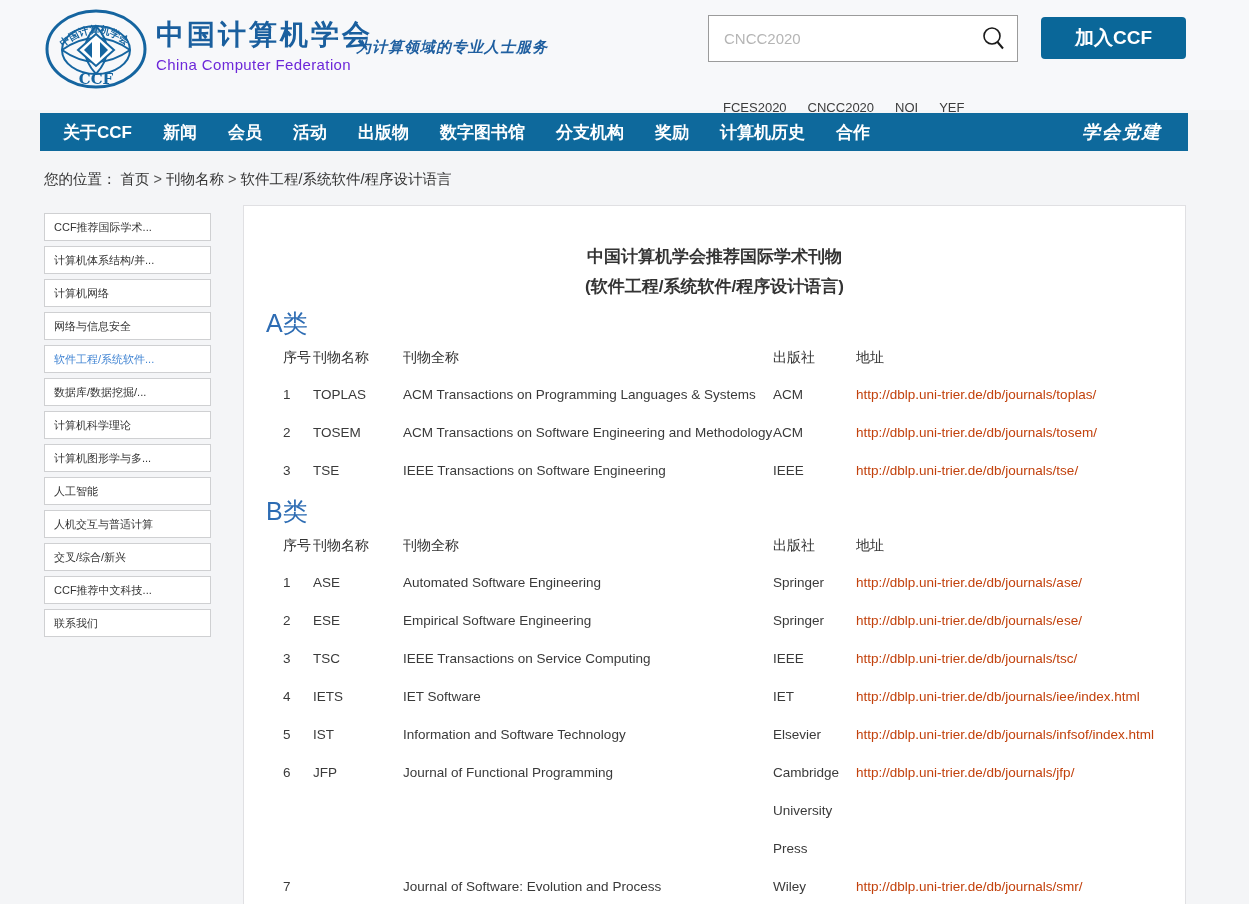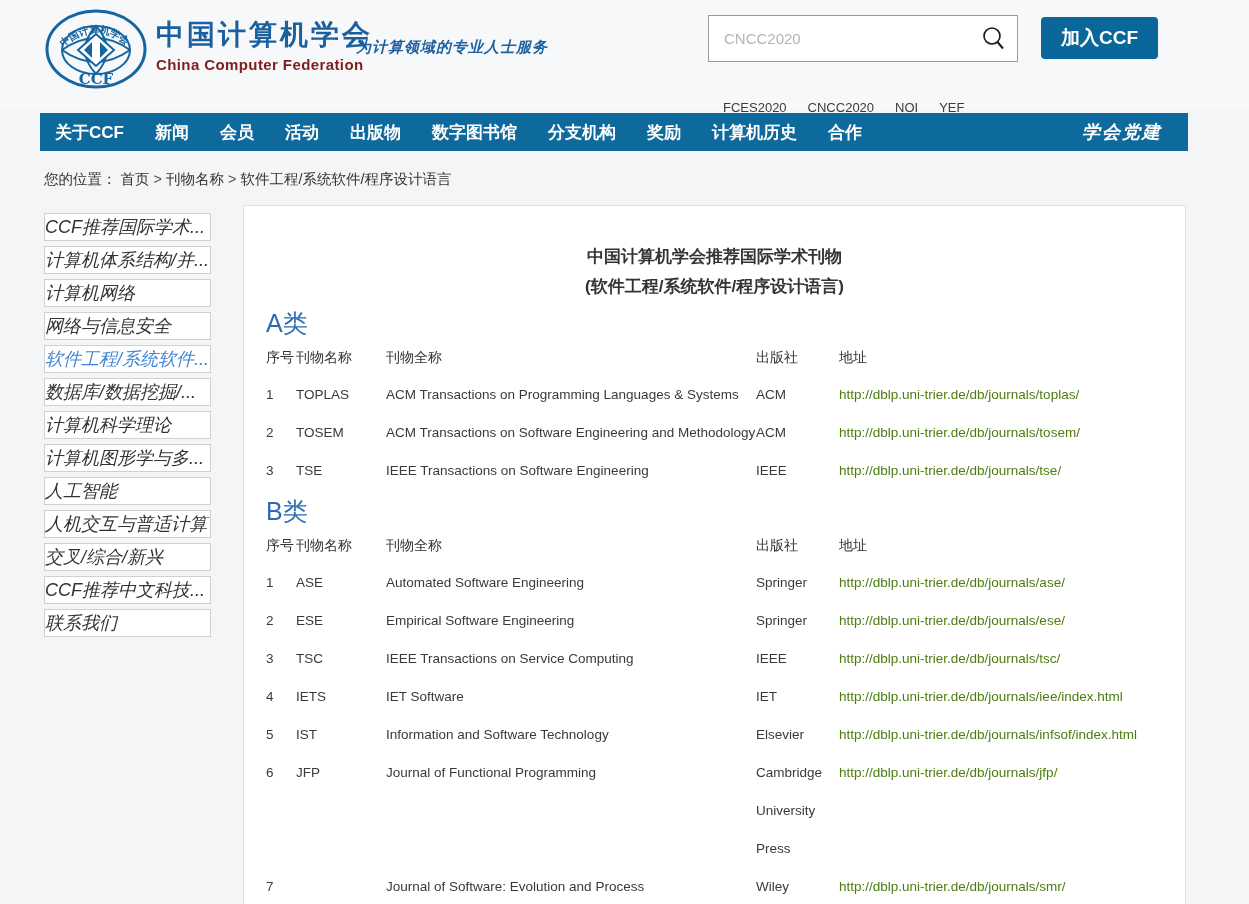--- a/index.html
+++ b/index.html
@@ -6,69 +6,69 @@
   html,body { width:1249px; height:904px; overflow:hidden;
     font-family:"Liberation Sans", sans-serif; background:#f4f5f7; color:#333; }
   .page { position:relative; width:1249px; height:904px; }
 
   
   .header { position:absolute; top:0; left:0; width:1249px; height:110px; background:#f7f8fa; }
   .logo { position:absolute; left:44px; top:8px; width:104px; height:82px; cursor:pointer; }
   .org-block { position:absolute; left:156px; top:16px; }
   .org-cn { font-family:"DejaVu Serif", serif; font-weight:bold; font-size:28px;
     letter-spacing:3px; color:#1a5f9e; }
-  .org-en { font-size:15px; color:#7f1d1d; margin-top:2px; letter-spacing:0.4px;font-weight:bold; }
+  .org-en { font-size:15px; color:#6d28d9; margin-top:2px; letter-spacing:0.4px; }
   .tagline { position:absolute; left:356px; top:38px; font-family:"DejaVu Serif", serif;
     font-style:italic; font-weight:bold; font-size:15px; color:#1f5fa0; letter-spacing:1px; }
   .search-box { position:absolute; left:708px; top:15px; width:310px; height:47px;
     background:#fff; border:1px solid #9b9b9b; display:flex; align-items:center; }
   .search-box input { flex:1; border:none; outline:none; font-size:15px; color:#555;
     padding-left:15px; background:transparent; font-family:"Liberation Sans", sans-serif; }
   .search-box input::placeholder { color:#b5b5b5; }
   .search-icon { width:30px; height:30px; margin-right:8px; cursor:pointer; flex:0 0 auto; }
   .quick-links { position:absolute; left:723px; top:68px; display:flex; gap:21px; }
   .qlink { font-size:13px; color:#3c3c3c; text-decoration:none; cursor:pointer;margin-top:32px; }
-  .join-btn { position:absolute; left:1041px; top:17px; width:117px; height:42px;
+  .join-btn { position:absolute; left:1041px; top:17px; width:145px; height:42px;
     background:#0a6799; color:#fff; font-weight:bold; font-size:19px; border:none;
     border-radius:4px; cursor:pointer; font-family:"Liberation Sans", sans-serif; }
 
   
   .nav { position:absolute; top:113px; left:40px; width:1148px; height:38px;
     background:#0e699c; display:flex; align-items:center; }
-  .nav-items { display:flex; align-items:flex-start; }
+  .nav-items { display:flex; align-items:flex-start;padding-left:8px; }
   .nav-item { color:#fff; font-size:17px; font-weight:bold; text-decoration:none;
     margin-left:15px; margin-right:16px; cursor:pointer; white-space:nowrap; }
   .nav-right { margin-left:auto; margin-right:26px; color:#fff; font-size:18px;
     font-family:"DejaVu Serif", serif; font-style:italic; font-weight:bold;
     letter-spacing:2px; cursor:pointer; }
 
   
   .breadcrumb { position:absolute; top:170px; left:44px; font-size:14.5px; color:#333; }
   .bc-item { color:#333; text-decoration:none; cursor:pointer; }
   .bc-item.current { cursor:default;margin-top:32px; }
   .bc-sep { color:#555; padding:0 4px; }
 
   
   .sidebar { position:absolute; top:213px; left:44px; width:167px; }
   .side-item { height:28px; line-height:26px; background:#fff; border:1px solid #cfd0d2;
-    margin-bottom:5px; font-size:18px; color:#333; cursor:pointer;
-    white-space:nowrap; overflow:hidden;font-style:italic; }
+    margin-bottom:5px; padding-left:9px; font-size:11px; color:#333; cursor:pointer;
+    white-space:nowrap; overflow:hidden; }
   .side-item.active { color:#4285d3; }
 
   
   .content { position:absolute; top:205px; left:243px; width:943px; height:720px;
     background:#fff; border:1px solid #e0e0e3; padding:0 22px; overflow:hidden; }
   .content-title { text-align:center; margin-top:36px; font-size:17px; color:#333;
     line-height:30px;font-weight:bold; }
   .sec-heading { font-size:25px; color:#2d6cb3; line-height:30px; margin-top:6px; }
   .trow { display:grid; grid-template-columns:30px 90px 370px 83px auto;
-    line-height:38px; font-size:13.5px; color:#3a3a3a; }
+    line-height:38px; font-size:13.5px; color:#3a3a3a;margin-left:17px; }
   .trow.thead { font-size:14px; color:#333; }
   .cell { white-space:normal; }
-  .url-link { color:#4d7c0f; text-decoration:none; cursor:pointer; }
+  .url-link { color:#c2410c; text-decoration:none; cursor:pointer; }
 </style>
 </head>
 <body>
 
 <div class="page">
 
   <div class="header">
     <svg class="logo" viewBox="0 0 104 82">
       <ellipse cx="52" cy="41" rx="49" ry="38" fill="none" stroke="#1565a0" stroke-width="3"></ellipse>
       <ellipse cx="52" cy="42" rx="34" ry="24" fill="none" stroke="#1565a0" stroke-width="2"></ellipse>

